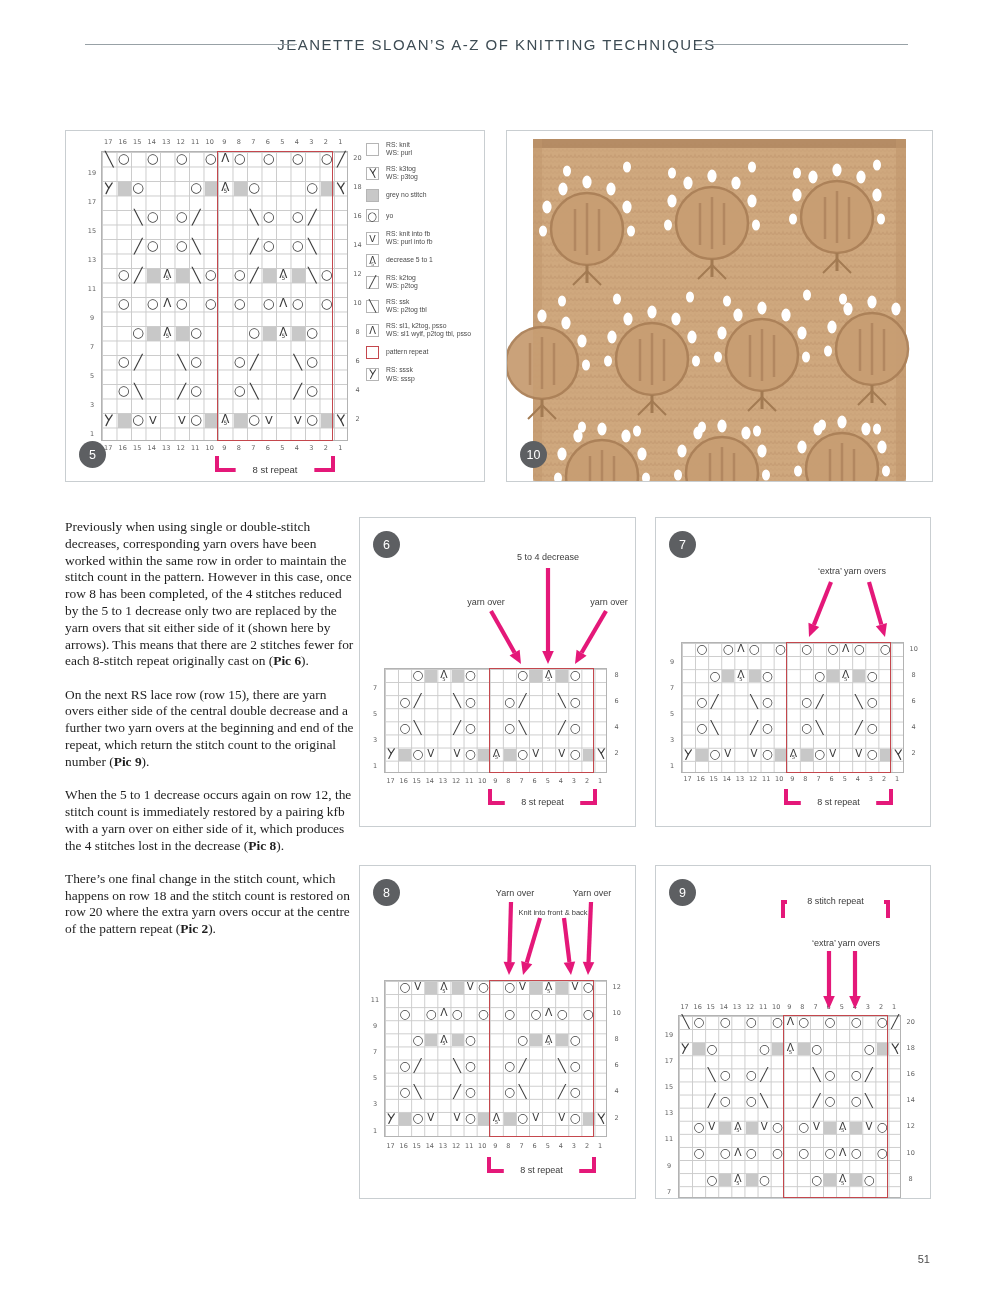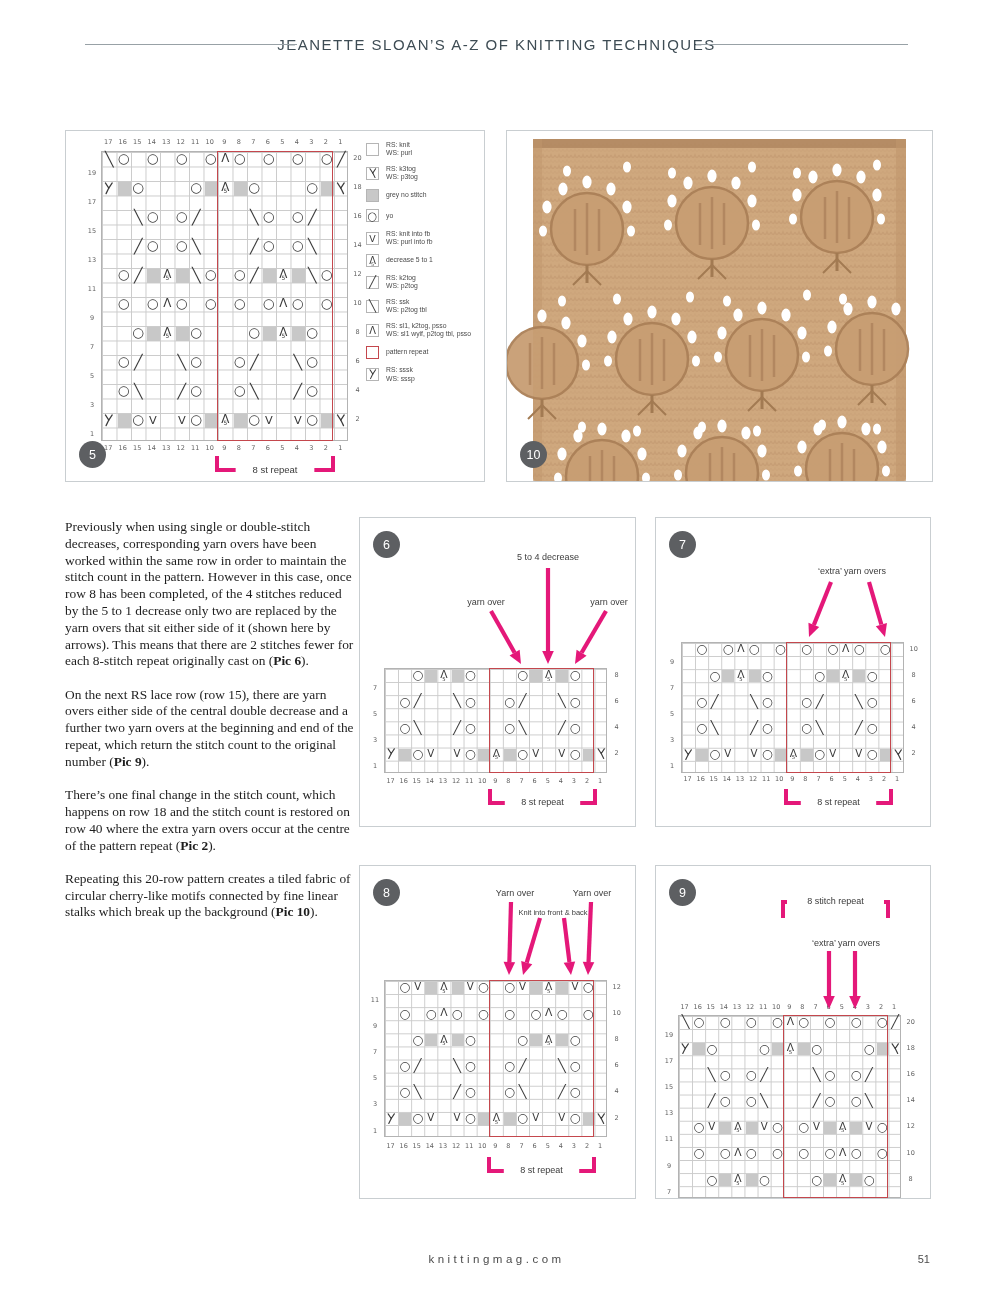--- a/index.html
+++ b/index.html
@@ -568,22 +568,22 @@
         <ellipse cx="315" cy="294" rx="4" ry="5.5"></ellipse>
           <ellipse cx="370" cy="298" rx="4" ry="5.5"></ellipse>
       </g>
     </svg>
     <span class="badge bl">10</span>
   </section>
 
   <div id="article">
       <p><span>Previously when using single or double-stitch decreases, corresponding yarn overs have been worked within the same row in order to maintain the stitch count in the pattern. However in this case, once row 8 has been completed, of the 4 stitches reduced by the 5 to 1 decrease only two are replaced by the yarn overs that sit either side of it (shown here by arrows). This means that there are 2 stitches fewer for each 8-stitch repeat originally cast on (</span><b>Pic 6</b><span>).</span></p>
       <p><span>On the next RS lace row (row 15), there are yarn overs either side of the central double decrease and a further two yarn overs at the beginning and end of the repeat, which return the stitch count to the original number (</span><b>Pic 9</b><span>).</span></p>
-      <p><span>There’s one final change in the stitch count, which happens on row 18 and the stitch count is restored on row 40 where the extra yarn overs occur at the centre of the pattern repeat (</span><b>Pic 2</b><span>).</span></p>
-      <p><span>Repeating this 20-row pattern creates a tiled fabric of circular cherry-like motifs connected by fine linear stalks which break up the background (</span><b>Pic 10</b><span>).</span></p>
+      <p><span>When the 5 to 1 decrease occurs again on row 12, the stitch count is immediately restored by a pairing kfb with a yarn over on either side of it, which produces the 4 stitches lost in the decrease (</span><b>Pic 8</b><span>).</span></p>
+      <p><span>There’s one final change in the stitch count, which happens on row 18 and the stitch count is restored on row 20 where the extra yarn overs occur at the centre of the pattern repeat (</span><b>Pic 2</b><span>).</span></p>
     </div>
 
   <section class="panel" id="panel-chart6">
     <span class="badge tl">6</span>
   <div class="chart-grid" style="left: 24px; top: 150px; width: 222.7px; height: 104.8px; background-size: 13.1px 13.1px;">
         <div class="cell" style="left: 26.2px; top: 0px; width: 13.1px; height: 13.1px;">
           <span class="sy" style="font-size: 12.445px;">○</span>
         </div>
         <div class="cg" style="left: 40.3px; top: 1px; width: 12.1px; height: 12.1px;"></div>
         <div class="cell" style="left: 52.4px; top: 0px; width: 13.1px; height: 13.1px;">
@@ -1438,15 +1438,14 @@
         <polyline points="228,36 232,36 232,52" fill="none" stroke="#e41879" stroke-width="4"></polyline>
         <text x="179.5" y="36" fill="#3a3a3a" font-size="9" text-anchor="middle" dominant-baseline="middle" font-family="&quot;Liberation Sans&quot;,sans-serif">8 stitch repeat</text>
         <line x1="173" y1="85" x2="173" y2="130" stroke="#e41879" stroke-width="4.2"></line>
         <polygon points="173,143 167.2,130 178.8,130" fill="#e41879"></polygon>
         <line x1="199" y1="85" x2="199" y2="130" stroke="#e41879" stroke-width="4.2"></line>
         <polygon points="199,143 193.2,130 204.8,130" fill="#e41879"></polygon>
       </svg>
       <div class="ann-label" style="left: 190px; top: 72px; font-size: 9px;">‘extra’ yarn overs</div>
     </section>
 
-  <div class="ftr-site">knittingmag.com</div>
   <div class="ftr-page">51</div>
 </div>
 
 </body></html>

